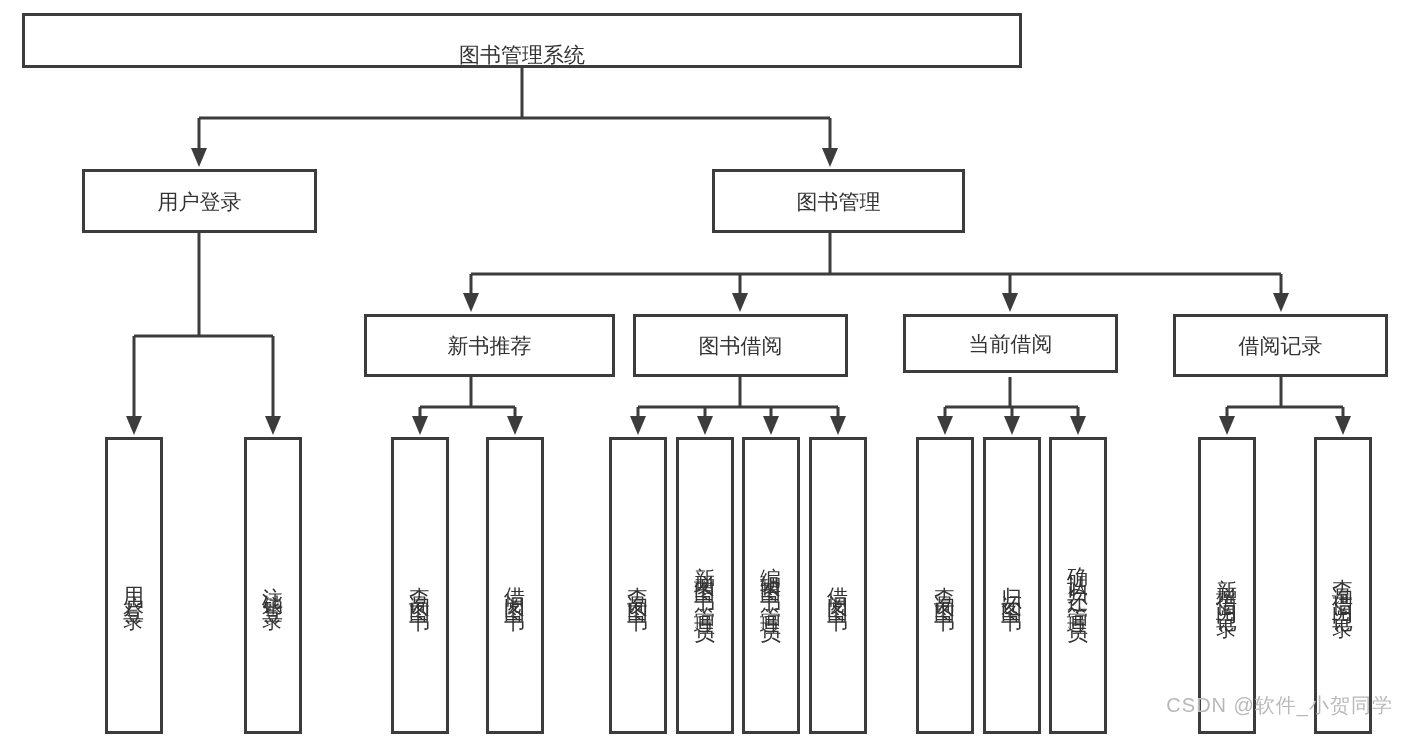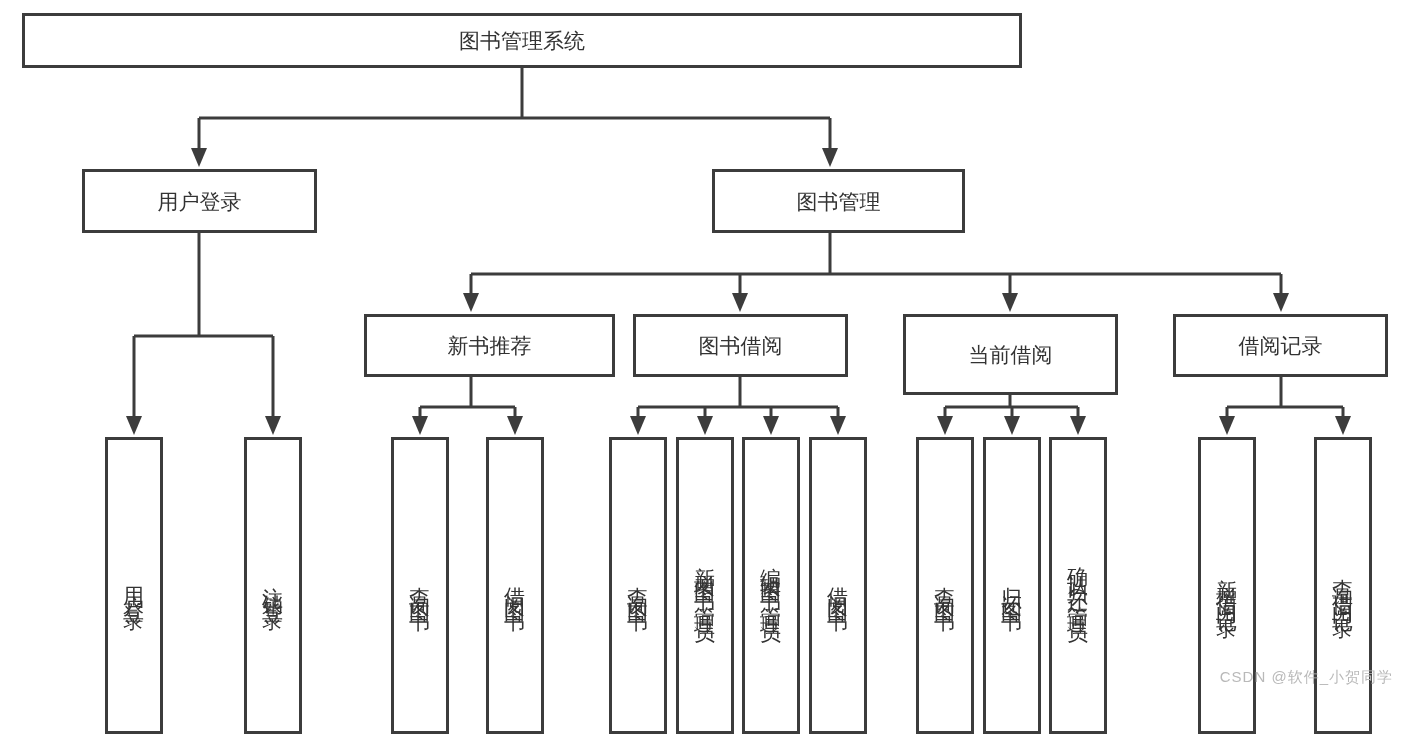--- a/index.html
+++ b/index.html
@@ -38,23 +38,23 @@
   .vnode .vlabel {
     writing-mode: vertical-rl;
     text-orientation: mixed;
     font-size: 21px;
     line-height: 1;
     letter-spacing: 8px;
     color: #333333;
   }
   #watermark {
     position: absolute;
-    top: 668px;
+    top: 692px;
     right: 12px;
-    font-size: 15px;
+    font-size: 20px;
     color: #b9b9b9;
     letter-spacing: 1px;
     white-space: nowrap;
     z-index: 3;
   }
 </style>
 </head>
 <body>
 
 <div id="stage">
@@ -85,38 +85,38 @@
       <polygon points="763,416 779,416 771,435"></polygon>
       <polygon points="830,416 846,416 838,435"></polygon>
       <polygon points="937,416 953,416 945,435"></polygon>
       <polygon points="1004,416 1020,416 1012,435"></polygon>
       <polygon points="1070,416 1086,416 1078,435"></polygon>
       <polygon points="1219,416 1235,416 1227,435"></polygon>
       <polygon points="1335,416 1351,416 1343,435"></polygon>
     </g>
   </svg>
 
-  <div class="node root" style="left:22px; top:13px; width:1000px; height:55px;">
+  <div class="node root" style="left:22px; top:13px; width:1000px; height:55px;align-items:flex-end;">
     <span class="hlabel">图书管理系统</span>
   </div>
 
   <div class="node" style="left:82px; top:169px; width:235px; height:64px;">
     <span class="hlabel">用户登录</span>
   </div>
   <div class="node" style="left:712px; top:169px; width:253px; height:64px;">
     <span class="hlabel">图书管理</span>
   </div>
 
   <div class="node" style="left:364px; top:314px; width:251px; height:63px;">
     <span class="hlabel">新书推荐</span>
   </div>
   <div class="node" style="left:633px; top:314px; width:215px; height:63px;text-align:right;">
     <span class="hlabel">图书借阅</span>
   </div>
-  <div class="node" style="left:903px; top:314px; width:215px; height:81px;">
+  <div class="node" style="left:903px; top:314px; width:215px; height:59px;">
     <span class="hlabel">当前借阅</span>
   </div>
   <div class="node" style="left:1173px; top:314px; width:215px; height:63px;">
     <span class="hlabel">借阅记录</span>
   </div>
 
   <div class="node vnode" style="left:105px; top:437px; width:58px; height:297px;">
     <span class="vlabel">用户登录</span>
   </div>
   <div class="node vnode" style="left:244px; top:437px; width:58px; height:297px;">

